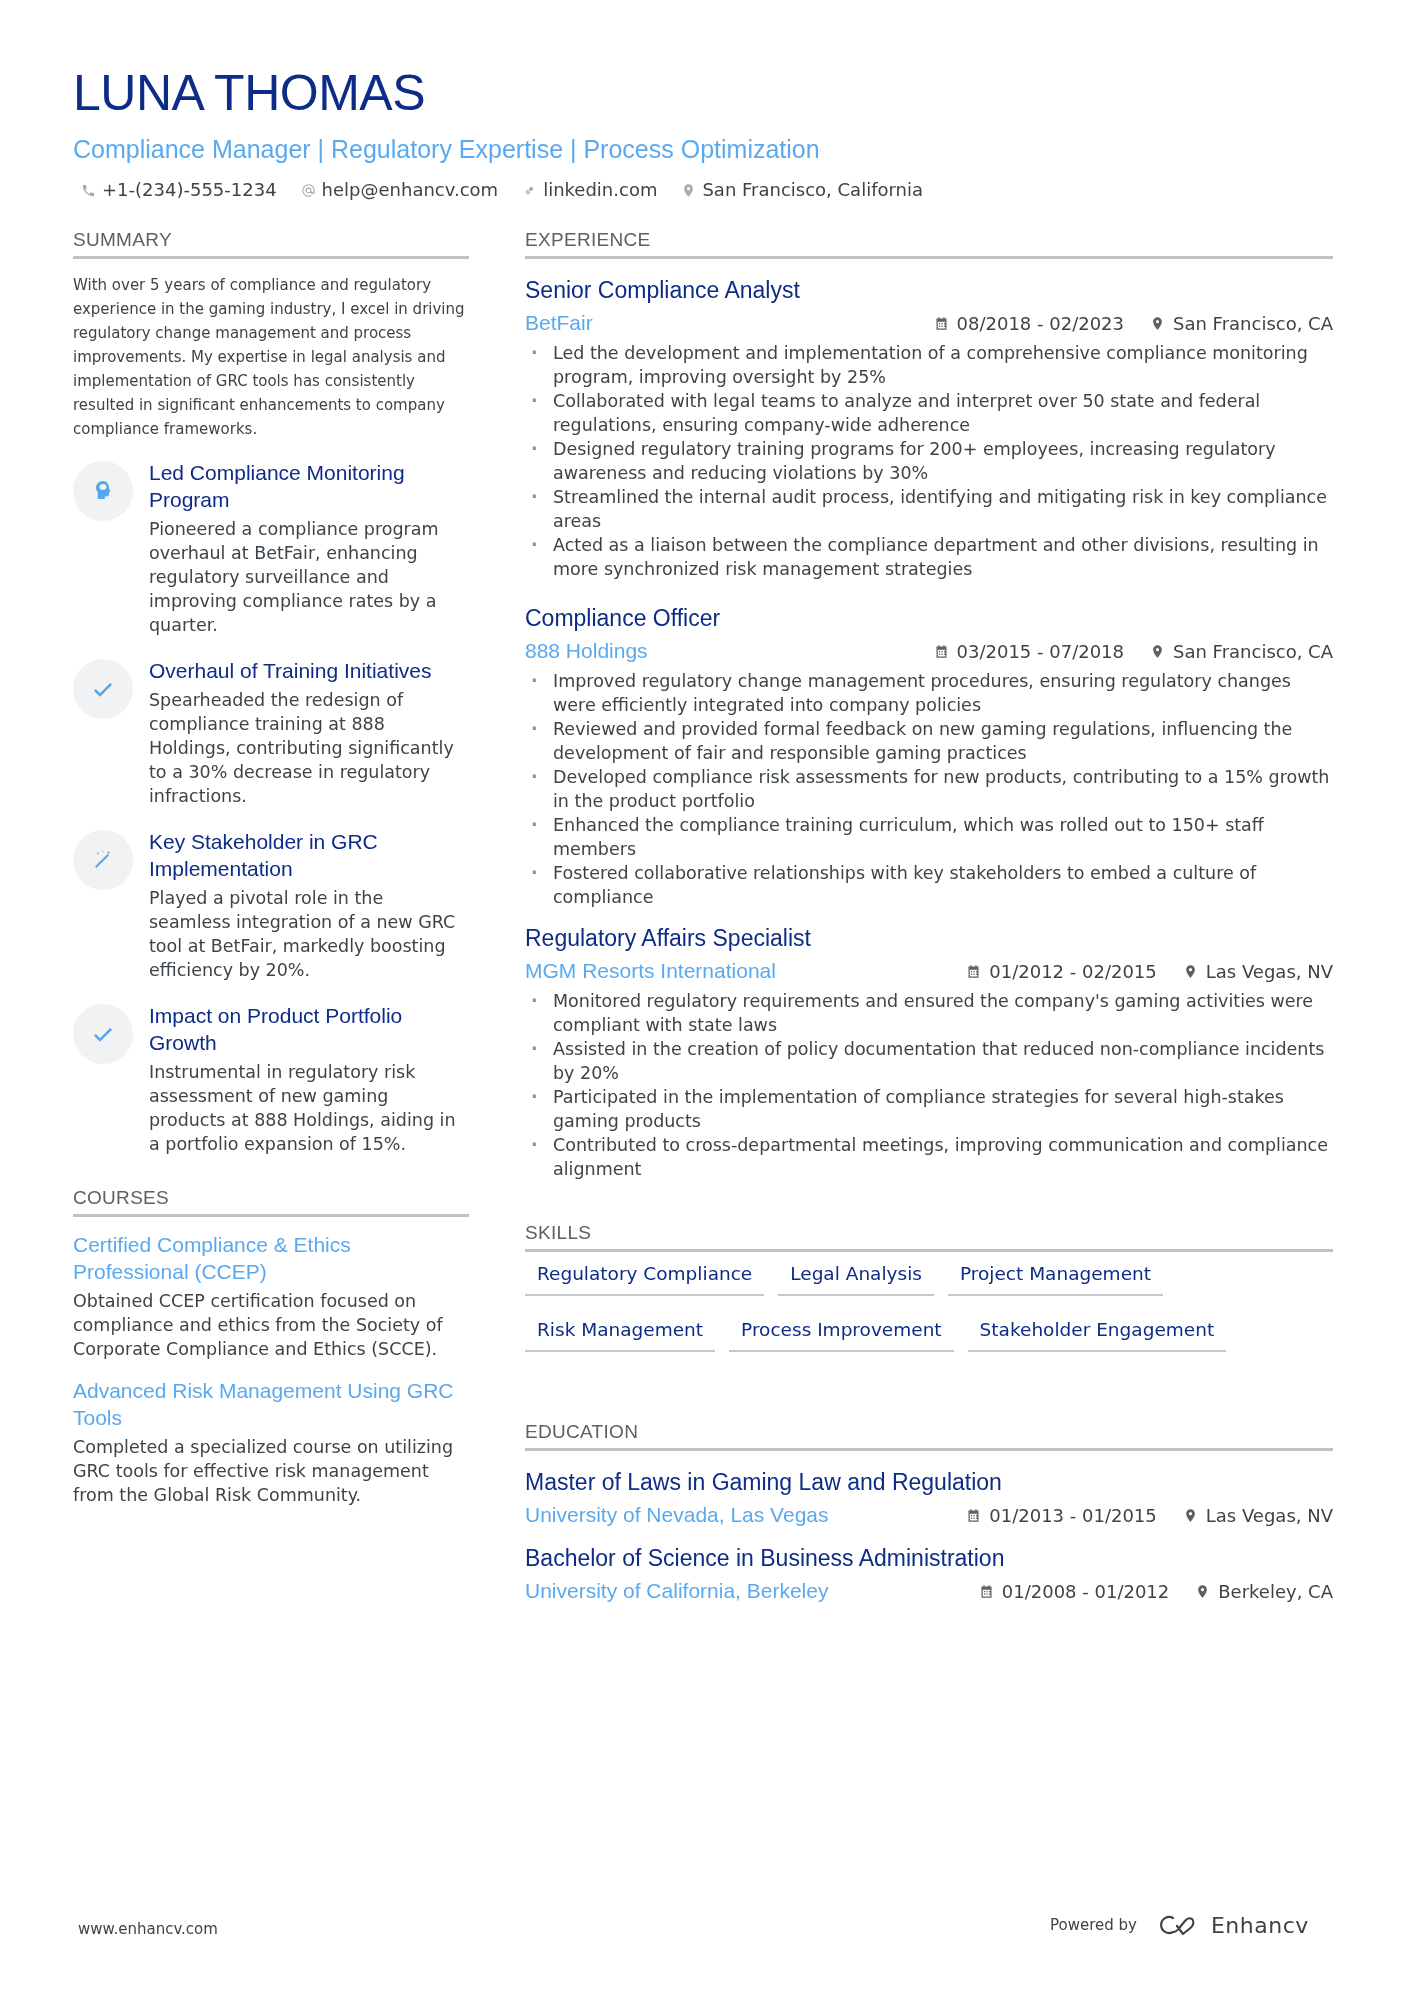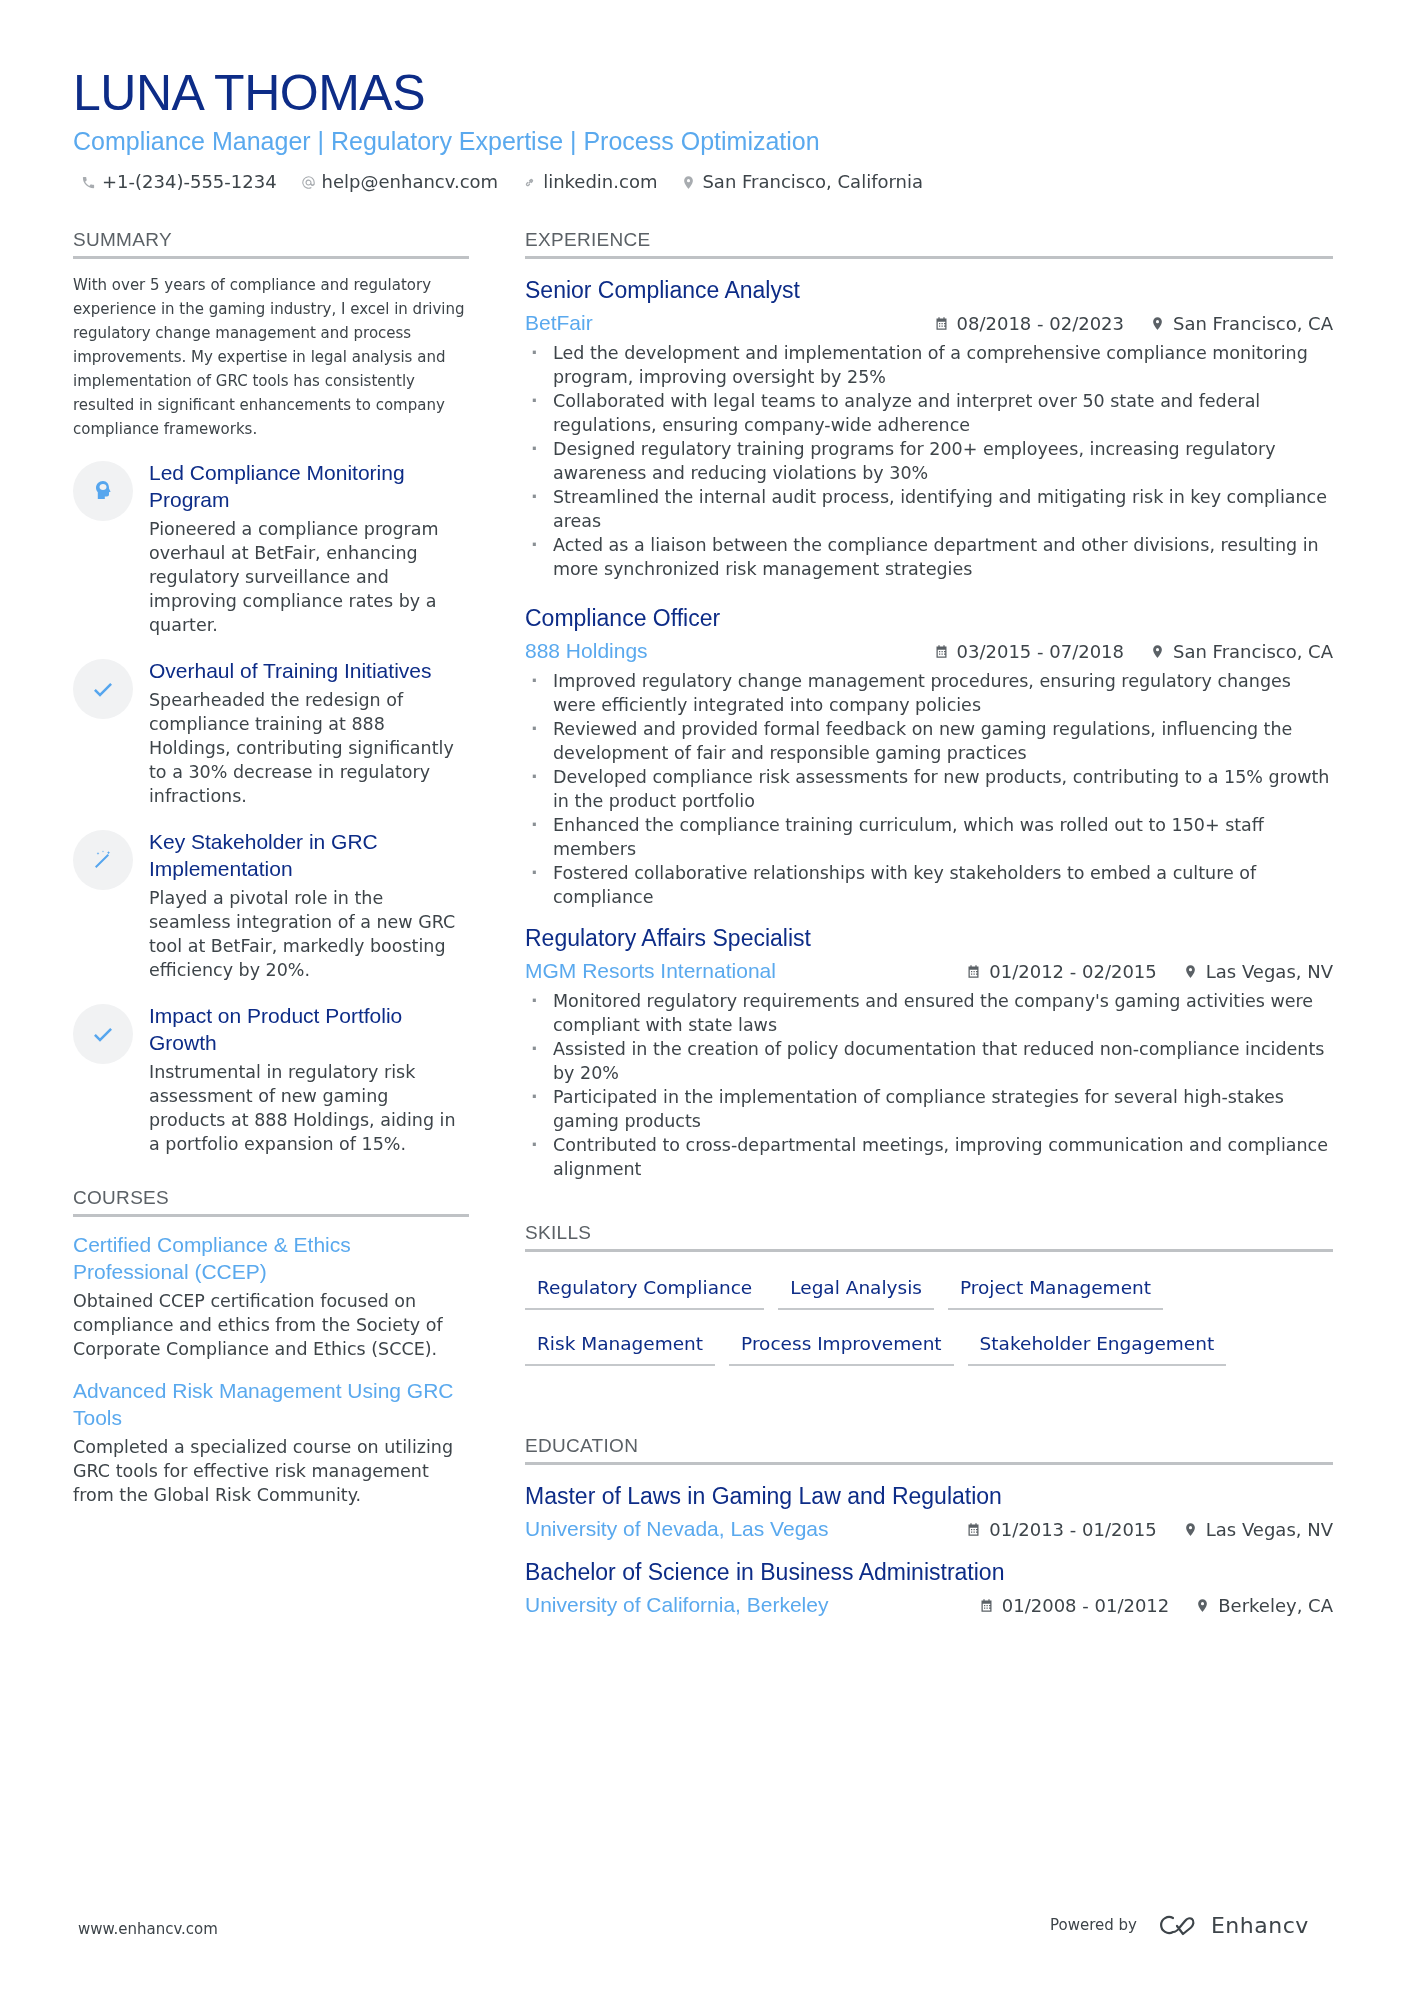--- a/index.html
+++ b/index.html
@@ -1,21 +1,21 @@
 <!DOCTYPE html>
 <html><head>
 <meta charset="utf-8">
 <style>
   * { box-sizing: border-box; margin: 0; padding: 0; }
   html, body { width: 1410px; height: 1995px; background: #ffffff; }
   body { font-family: "DejaVu Sans", sans-serif; color: #3d4449; position: relative; overflow: hidden; }
   .page { position: absolute; left: 0; top: 0; width: 1410px; height: 1995px; }
   .header { position: absolute; left: 73px; top: 62px; width: 1260px; }
   .name { font-family: "Liberation Sans", sans-serif; font-size: 50px; color: #0d2c87; line-height: 62px; letter-spacing: -0.5px; }
-  .title { font-family: "Liberation Sans", sans-serif; font-size: 25px; color: #5aa9ee; line-height: 34px; margin-top: 0px; }
+  .title { font-family: "Liberation Sans", sans-serif; font-size: 25px; color: #5aa9ee; line-height: 34px; margin-top: 8px; }
   .contacts { display: flex; gap: 24px; margin-top: 12px; font-size: 18px; color: #3d4449; line-height: 24px; padding-left: 8px; }
   .contact { display: flex; align-items: center; gap: 6px; }
   .contact svg { width: 15px; height: 15px; fill: #a8acb0; }
 
   .col-left { position: absolute; left: 73px; top: 228px; width: 396px; }
   .col-right { position: absolute; left: 525px; top: 228px; width: 808px; }
 
   .sec-head { font-family: "Liberation Sans", sans-serif; font-size: 19px; color: #5b6166; letter-spacing: 0.3px; line-height: 24px; padding-bottom: 4px; border-bottom: 3px solid #bfc2c5; text-transform: uppercase; }
 
   .summary { margin-top: 14px; font-size: 15px; line-height: 24px; color: #3d4449; }
@@ -36,21 +36,21 @@
   .job-title { font-family: "Liberation Sans", sans-serif; font-size: 23px; color: #0d2c87; line-height: 30px; }
   .job-sub { display: flex; justify-content: space-between; align-items: center; margin-top: 4px; }
   .job-company { font-family: "Liberation Sans", sans-serif; font-size: 21px; color: #5aa9ee; line-height: 28px; }
   .job-meta { display: flex; gap: 26px; font-size: 18px; color: #3d4449; }
   .meta-item { display: flex; align-items: center; gap: 8px; }
   .meta-item svg { width: 15px; height: 15px; fill: #5b6166; }
   .bullets { list-style: none; margin-top: 4px; }
   .bullets li { position: relative; padding-left: 28px; font-size: 17.5px; line-height: 24px; color: #3d4449; }
   .bullets li::before { content: "·"; position: absolute; left: 6px; top: 0; color: #8a9095; font-weight: bold; }
 
-  .skills { display: flex; flex-wrap: wrap; gap: 0 14px; margin-top: 18px; row-gap: 16px; width: 808px; }
+  .skills { display: flex; flex-wrap: wrap; gap: 0 14px; margin-top: 4px; row-gap: 16px; width: 808px; }
   .skill { font-size: 18.5px; color: #0d2c87; padding: 6px 12px 8px 12px; border-bottom: 2px solid #c5c8cb; line-height: 24px; }
 
   .edu { margin-top: 16px; }
 
   .footer-left { position: absolute; left: 78px; top: 1920px; font-size: 15px; color: #3d4449; }
   .footer-right { position: absolute; left: 1050px; top: 1912px; display: flex; align-items: center; gap: 18px; }
   .powered { font-size: 15px; color: #3d4449; }
   .brand { display: flex; align-items: center; gap: 8px; font-size: 22px; color: #3d4449; letter-spacing: 0.5px; }
   .brand svg { width: 48px; height: 26px; }
 </style>

